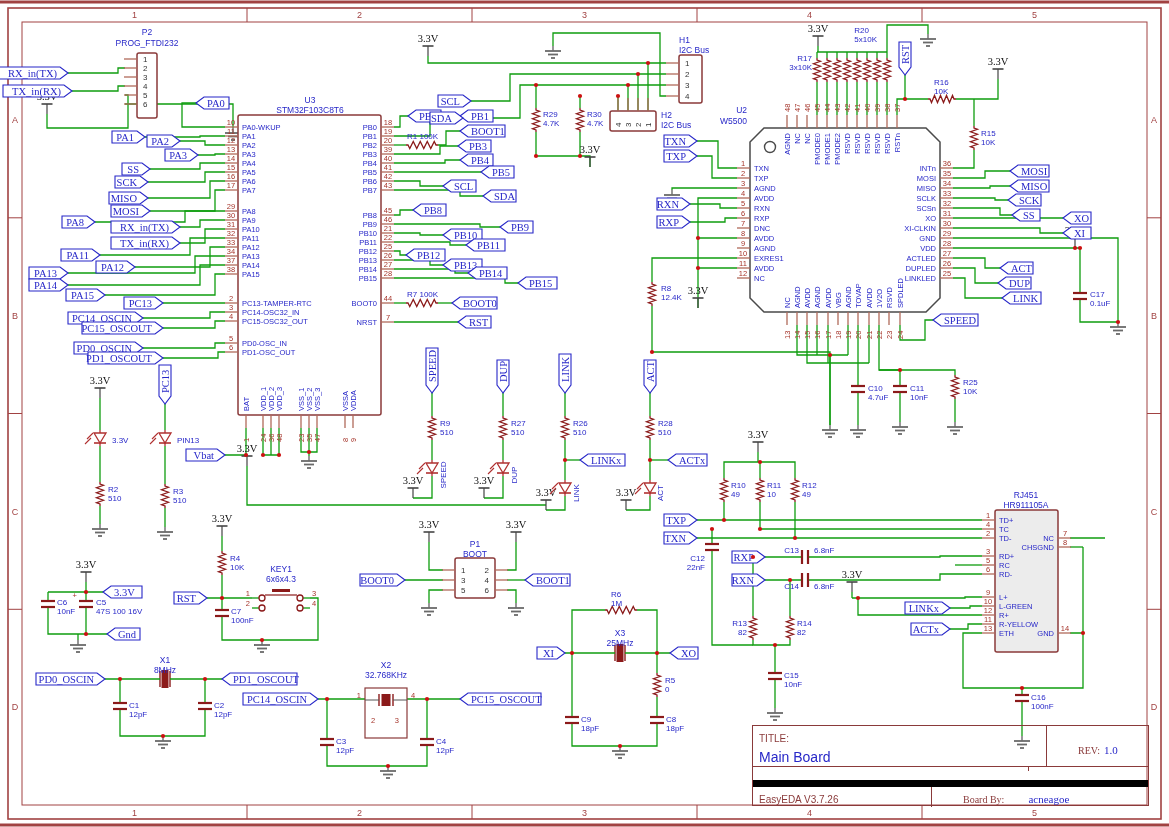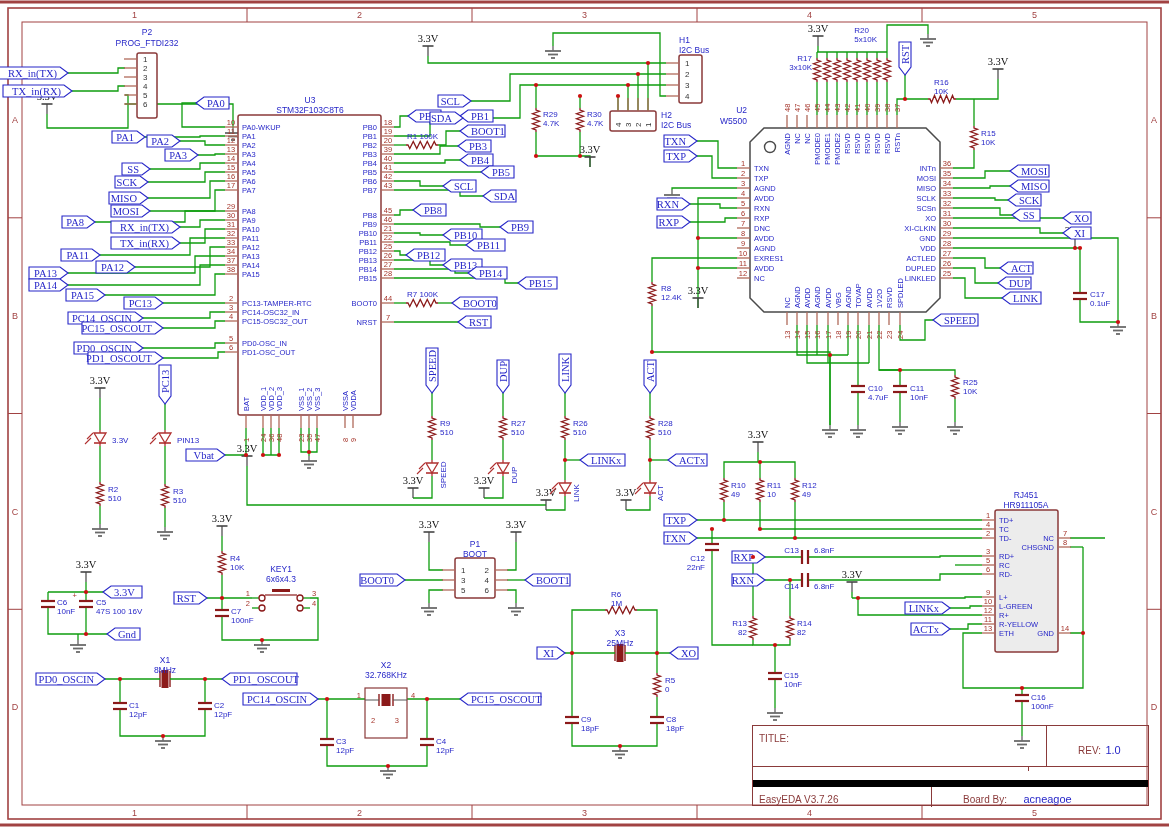--- a/index.html
+++ b/index.html
@@ -3,21 +3,21 @@
 <meta charset="utf-8">
 <style>
   html,body{margin:0;padding:0;background:#fff;}
   #stage{position:relative;width:1169px;height:827px;background:#fff;overflow:hidden;
          font-family:"Liberation Sans",sans-serif;}
   #cv{position:absolute;left:0;top:0;}
   .tb{position:absolute;left:752px;top:725px;width:397px;height:81px;border:1px solid #8a3a3a;
       box-sizing:border-box;font-family:"Liberation Sans",sans-serif;}
   .tb .row{display:flex;box-sizing:border-box;gap:25px;}
   .tb .cell{box-sizing:border-box;border-right:1px solid #8a3a3a;padding:2px 6px;overflow:hidden;}
-  .tb .cell:last-child{border-right:none;}
+  .tb .cell:last-child{border-right:none;font-family:Liberation Serif, serif;}
   .tb .r1{height:41px;border-bottom:1px solid #8a3a3a;}
   .tb .r2{height:20px;border-bottom:7px solid #000000;flex-direction:column;}
   .tb .r3{height:20px;}
   .lab{color:#8a3a3a;font-size:10px;}
   .val{color:#2727c8;font-size:11px;}
   .big{font-size:14px;display:block;margin-top:3px;}
 </style>
 </head>
 <body>
 
@@ -1623,20 +1623,21 @@
       <text x="177" y="443" font-size="8" fill="#2727c8" font-family="&quot;Liberation Sans&quot;,sans-serif" text-anchor="start">PIN13</text>
       <text x="446" y="475" font-size="8" fill="#2727c8" font-family="&quot;Liberation Sans&quot;,sans-serif" text-anchor="middle" transform="rotate(-90 446 475)">SPEED</text>
       <text x="517" y="475" font-size="8" fill="#2727c8" font-family="&quot;Liberation Sans&quot;,sans-serif" text-anchor="middle" transform="rotate(-90 517 475)">DUP</text>
       <text x="579" y="493" font-size="8" fill="#2727c8" font-family="&quot;Liberation Sans&quot;,sans-serif" text-anchor="middle" transform="rotate(-90 579 493)">LINK</text>
       <text x="663" y="493" font-size="8" fill="#2727c8" font-family="&quot;Liberation Sans&quot;,sans-serif" text-anchor="middle" transform="rotate(-90 663 493)">ACT</text>
     </svg>
   <div class="tb">
     <div class="row r1">
       <div class="cell" style="width:316px">
         <span class="lab">TITLE:</span>
+        <span class="val big">Main Board</span>
       </div>
       <div class="cell" style="width:81px;padding-top:14px">
         <span class="lab">REV:</span>
         <span class="val">1.0</span>
       </div>
     </div>
     <div class="row r2">
       <div class="cell" style="width:276px">
         <span class="lab">Date:</span>
         <span class="val" style="margin-left:24px">2018-10-06</span>
@@ -1645,17 +1646,17 @@
         <span class="lab">Board:</span>
         <span class="val">1/7</span>
       </div>
     </div>
     <div class="row r3">
       <div class="cell" style="width:192px">
         <span class="lab">EasyEDA V3.7.26</span>
       </div>
       <div class="cell" style="width:205px">
         <span class="lab">Board By:</span>
-        <span class="val" style="margin-left:12px">acneagoe</span>
+        <span class="val" style="margin-left:20px">acneagoe</span>
       </div>
     </div>
   </div>
 </div>
 
 </body></html>

